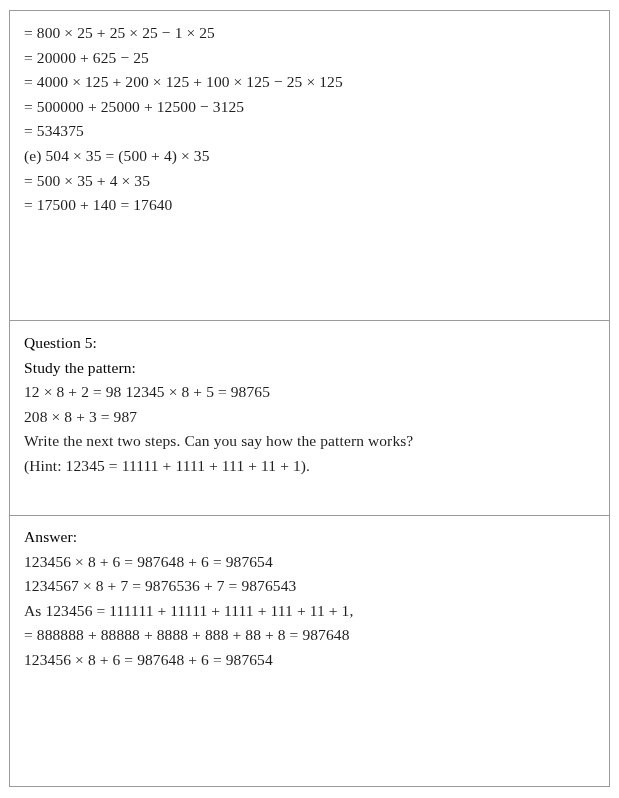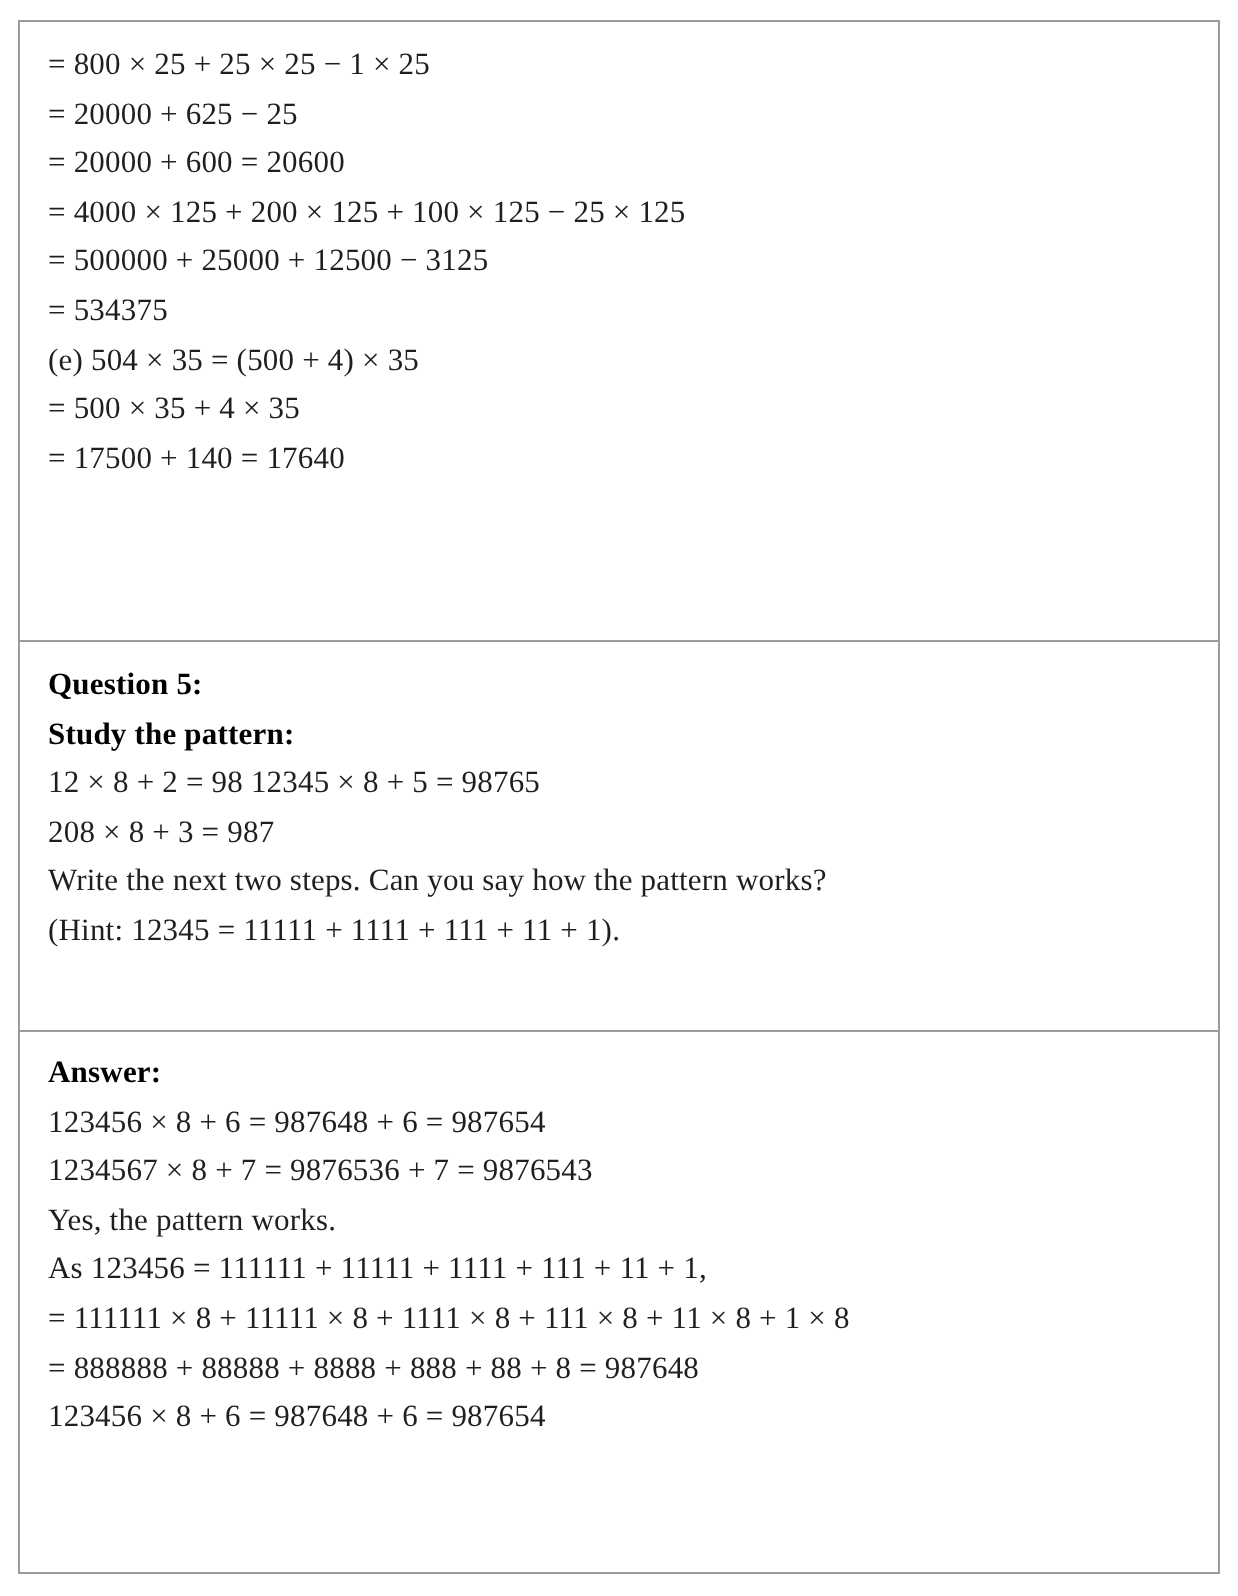--- a/index.html
+++ b/index.html
@@ -52,34 +52,33 @@
 
   .line {
     font-size: 15.5px;
     line-height: 24.6px;
     letter-spacing: 0.1px;
     white-space: pre;
     color: #1f1f1f;
   }
 
   .line.bold {
-    font-weight: bold;
+    font-weight: normal;
     color: #000000;
   }
 </style>
 </head>
 <body>
 
 <div class="page">
 
   <div class="box box-solutions">
     <div class="section">
       <div class="line">= 800 × 25 + 25 × 25 − 1 × 25</div>
       <div class="line">= 20000 + 625 − 25</div>
-      <div class="line">= 20000 + 600 = 20600</div>
       <div class="line">= 4000 × 125 + 200 × 125 + 100 × 125 − 25 × 125</div>
       <div class="line">= 500000 + 25000 + 12500 − 3125</div>
       <div class="line">= 534375</div>
       <div class="line">(e) 504 × 35 = (500 + 4) × 35</div>
       <div class="line">= 500 × 35 + 4 × 35</div>
       <div class="line">= 17500 + 140 = 17640</div>
     </div>
   </div>
 
   <div class="box box-question">
@@ -90,22 +89,20 @@
       <div class="line">12 × 8 + 2 = 98 12345 × 8 + 5 = 98765</div>
       <div class="line">208 × 8 + 3 = 987</div>
       <div class="line">Write the next two steps. Can you say how the pattern works?</div>
       <div class="line">(Hint: 12345 = 11111 + 1111 + 111 + 11 + 1).</div>
     </div>
 
     <div class="section section-answer">
       <div class="line bold">Answer:</div>
       <div class="line">123456 × 8 + 6 = 987648 + 6 = 987654</div>
       <div class="line">1234567 × 8 + 7 = 9876536 + 7 = 9876543</div>
-      <div class="line">Yes, the pattern works.</div>
       <div class="line">As 123456 = 111111 + 11111 + 1111 + 111 + 11 + 1,</div>
-      <div class="line">= 111111 × 8 + 11111 × 8 + 1111 × 8 + 111 × 8 + 11 × 8 + 1 × 8</div>
       <div class="line">= 888888 + 88888 + 8888 + 888 + 88 + 8 = 987648</div>
       <div class="line">123456 × 8 + 6 = 987648 + 6 = 987654</div>
     </div>
 
   </div>
 
 </div>
 
 </body></html>

